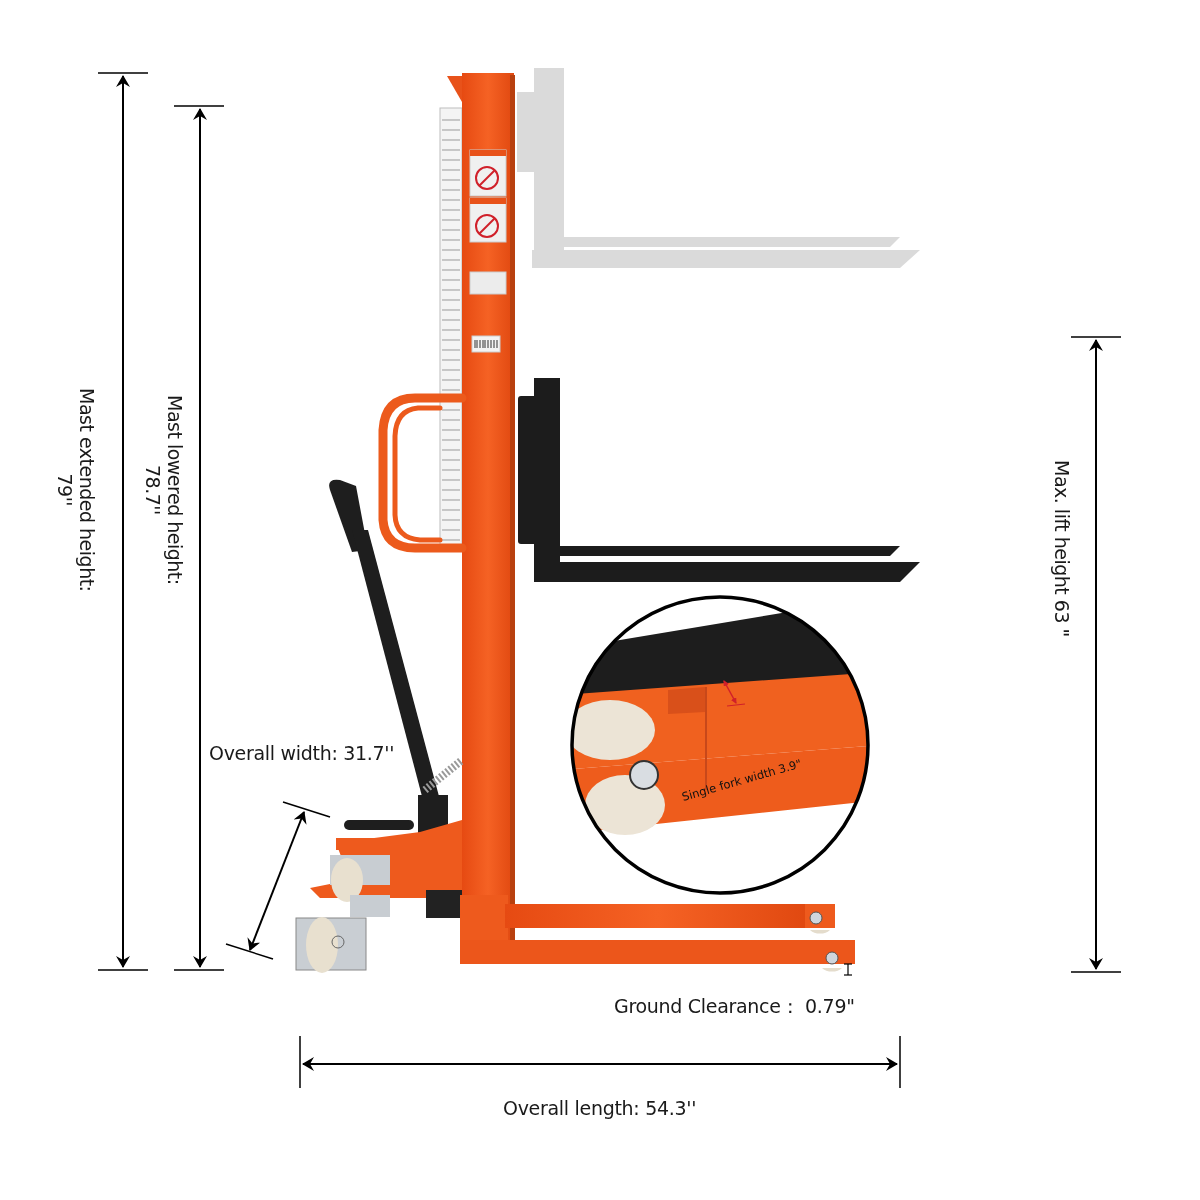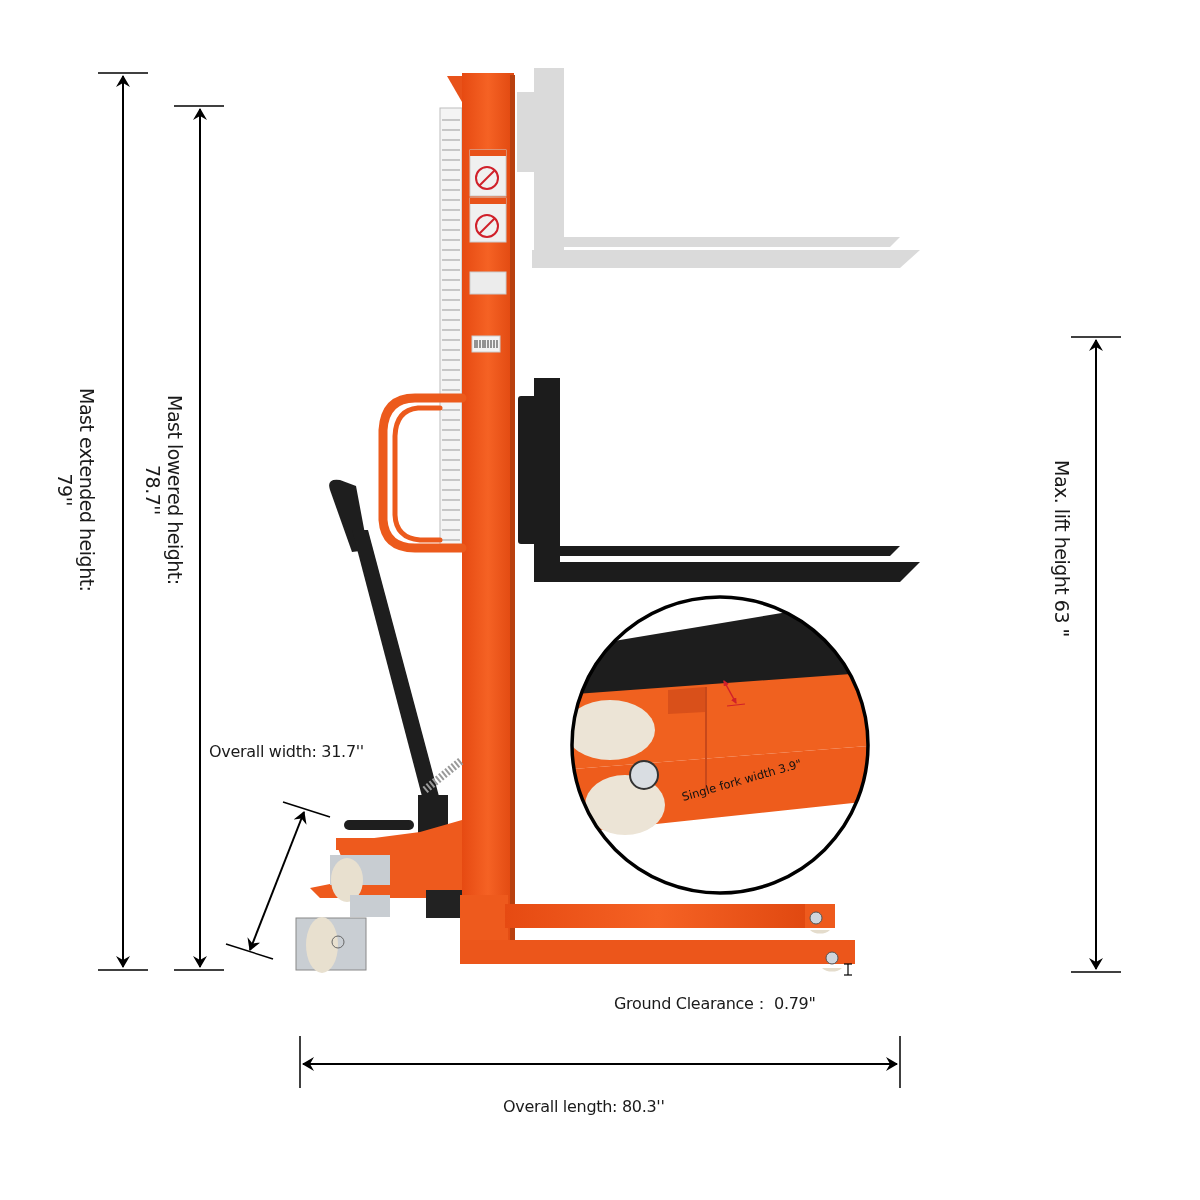--- a/index.html
+++ b/index.html
@@ -1,19 +1,19 @@
 <!DOCTYPE html>
 <html><head>
 <meta charset="utf-8">
 <style>
   html, body { margin: 0; padding: 0; background: #ffffff; }
   body { width: 1200px; height: 1200px; position: relative; overflow: hidden;
          font-family: "DejaVu Sans", "Liberation Sans", sans-serif; color: #111; }
   .canvas { position: absolute; left: 0; top: 0; width: 1200px; height: 1200px; }
-  .label { position: absolute; font-size: 16px; color: #1a1a1a; white-space: nowrap; letter-spacing: -0.3px; }
+  .label { position: absolute; font-size: 19px; color: #1a1a1a; white-space: nowrap; letter-spacing: -0.3px; }
   .vlabel { position: absolute; font-size: 19px; color: #1a1a1a; white-space: nowrap;
             transform-origin: left top; transform: rotate(90deg); line-height: 22px; letter-spacing: -0.5px; }
   .vlabel span { display: block; text-align: center; }
   .inset-text { position: absolute; font-size: 11.5px; color: #111; transform: rotate(-16deg);
                 white-space: nowrap; transform-origin: left bottom; }
 </style>
 </head>
 <body>
 
 <div class="canvas">
@@ -175,16 +175,16 @@
   </div>
 
   <div class="vlabel" style="left:1073px; top:460px;">
     <span>Max. lift height 63 "</span>
   </div>
 
   <div class="label" style="left:209px; top:742px;">Overall width: 31.7''</div>
 
   <div class="label" style="left:614px; top:994px;">Ground Clearance： 0.79"</div>
 
-  <div class="label" style="left:503px; top:1097px;">Overall length: 80.3''</div>
+  <div class="label" style="left:503px; top:1097px;">Overall length: 54.3''</div>
 
   <div class="inset-text" style="left:684px; top:790px;">Single fork width 3.9"</div>
 </div>
 
 </body></html>

